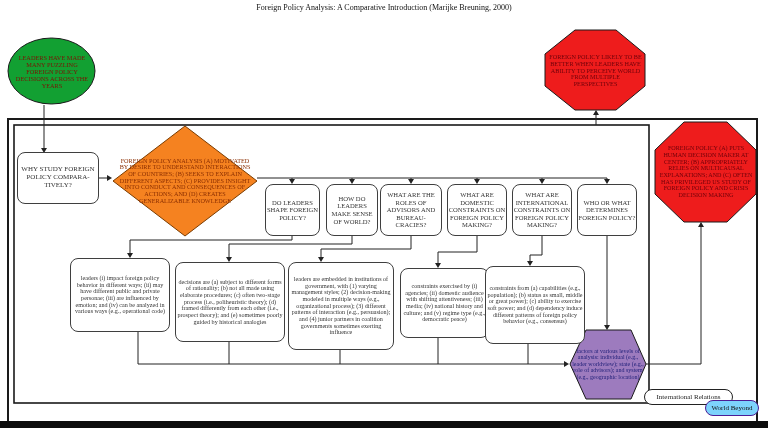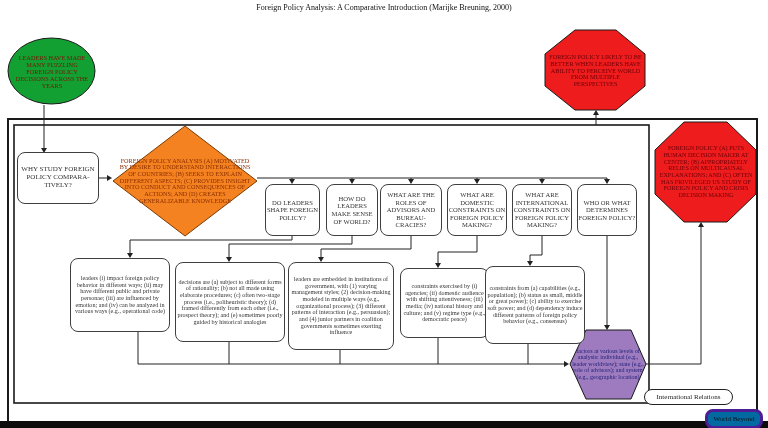--- a/index.html
+++ b/index.html
@@ -28,21 +28,21 @@
   #a4{left:485px;top:266px;width:96px;height:74px;}
   
   .stext{line-height:1.12;font-size:6.3px;}
   #ellipse-text{left:13px;top:44px;width:78px;height:55px;color:#7a1405;}
   #diamond-text{left:119px;top:133px;width:132px;height:96px;color:#8b2e00;font-size:6.2px;line-height:1.08;}
   #oct1-text{left:549px;top:38px;width:93px;height:66px;color:#6e000a;font-size:6.2px;line-height:1.1;}
   #oct2-text{left:657px;top:127px;width:98px;height:90px;color:#6e000a;font-size:6.1px;line-height:1.1;}
   #hex-text{left:571px;top:333px;width:74px;height:62px;color:#1f1f78;font-size:6px;line-height:1.1;}
   
   #ir-label{left:644px;top:389px;width:87px;height:14px;font-size:7px;background:#fff;border:1px solid #222;color:#222;}
-  #wb-label{left:705px;top:409px;width:52px;height:14px;font-size:7px;background:#0369a1;border:3px solid #4c1d95;color:#111;z-index:5;}
+  #wb-label{left:705px;top:400px;width:52px;height:14px;font-size:7px;background:#7dd3fc;border:1px solid #4c1d95;color:#111;z-index:5;}
   #bottombar{left:0;top:421px;width:768px;height:7px;background:#0c0c0c;z-index:4;}
 </style>
 </head>
 <body>
 
 <div id="stage">
 
   <div id="title" class="abs">
     <div class="t1">Foreign Policy Analysis:  A Comparative Introduction (Marijke Breuning, 2000)</div>
   </div>

